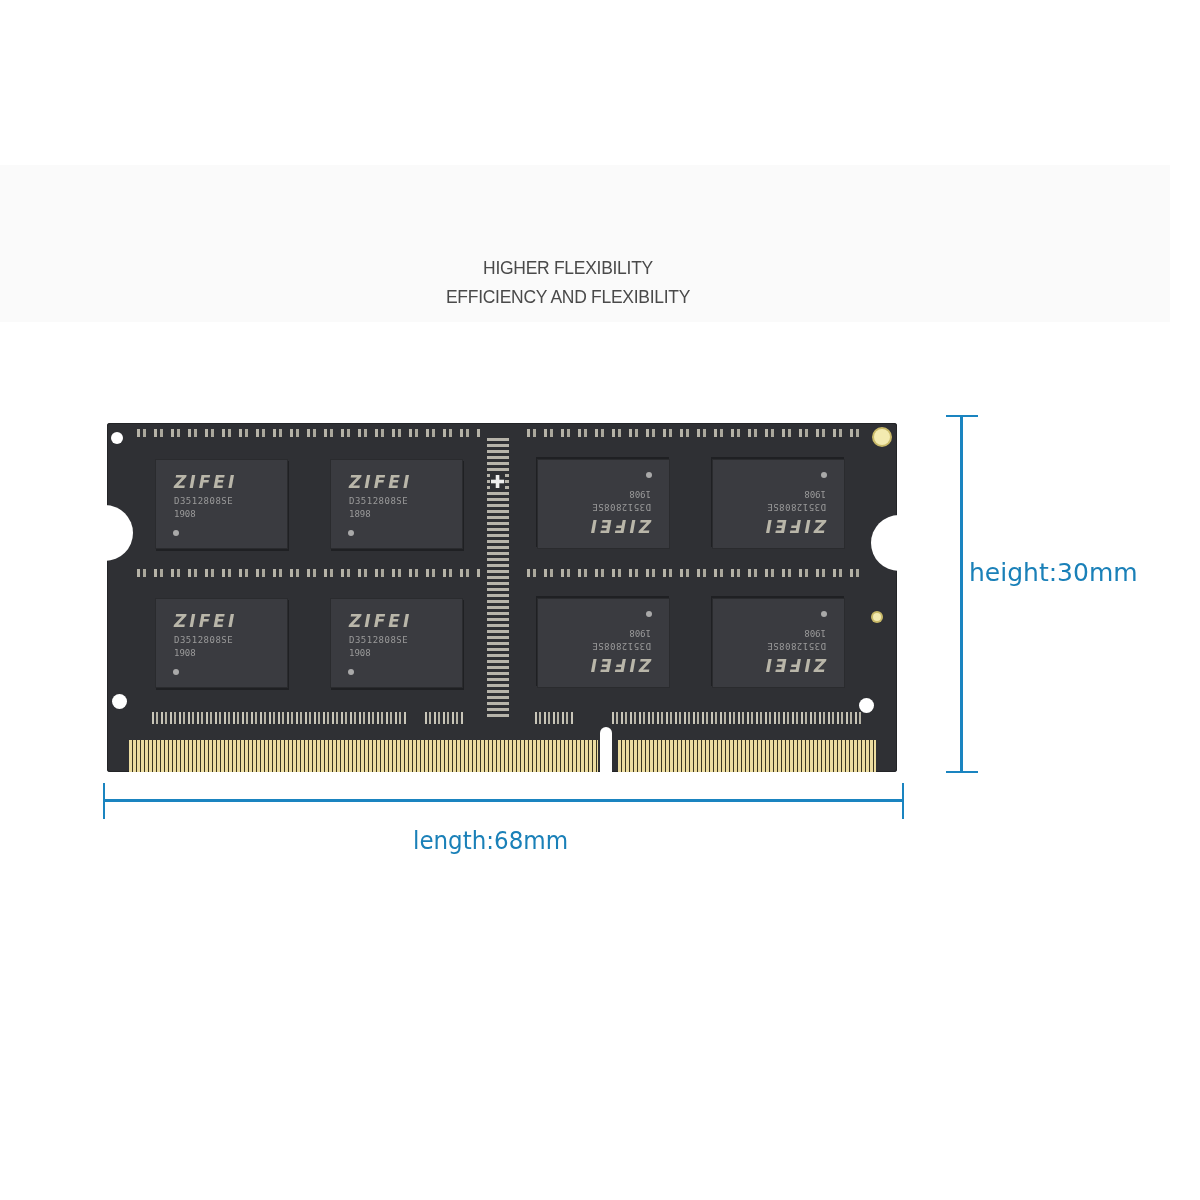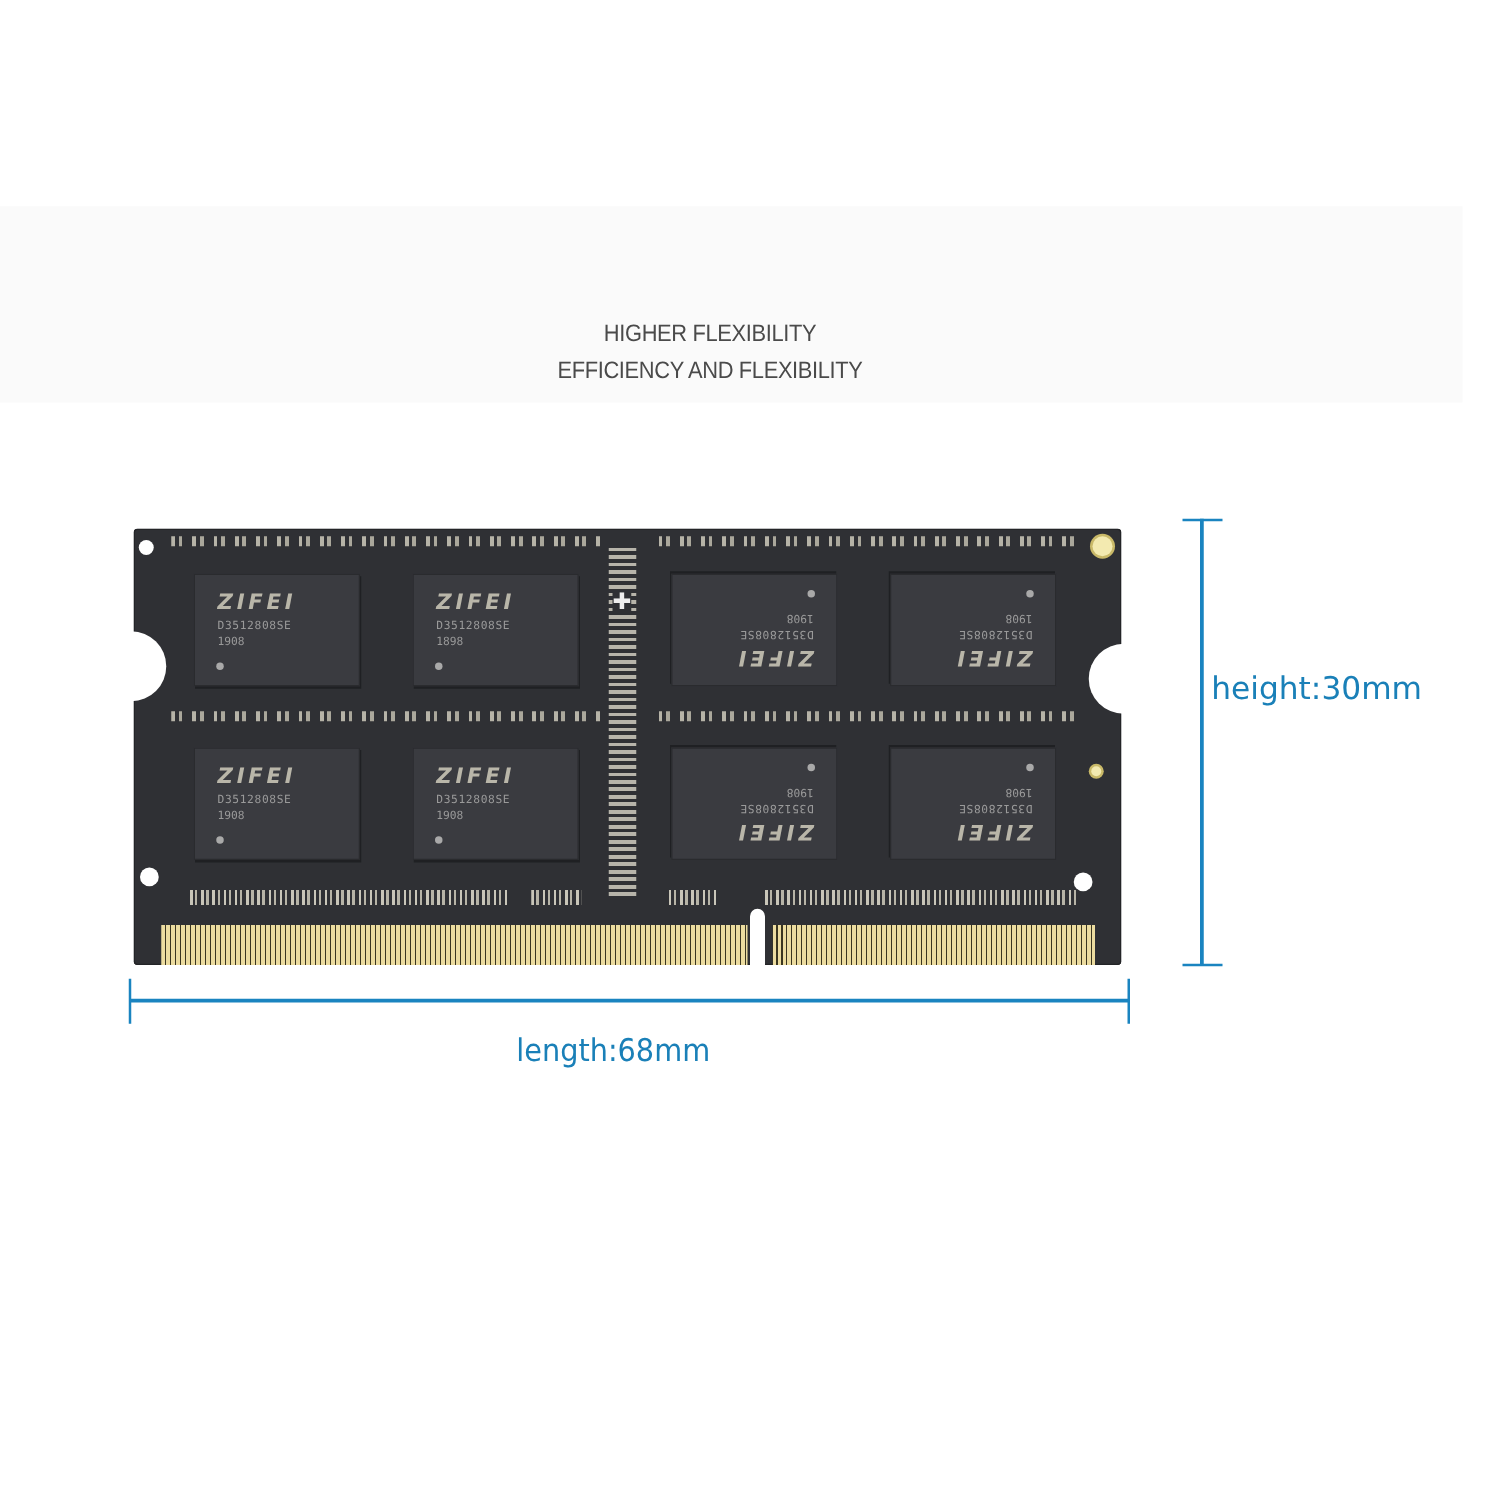--- a/index.html
+++ b/index.html
@@ -84,21 +84,21 @@
   }
 
   
   .vline { position: absolute; left: 960px; top: 415px; width: 3px; height: 357px; background: #1a84c0; }
   .vcap { position: absolute; left: 946px; width: 32px; height: 2px; background: #1a84c0; }
   .hline { position: absolute; left: 104px; top: 799px; width: 800px; height: 3px; background: #1a84c0; }
   .hcap { position: absolute; top: 783px; width: 2px; height: 36px; background: #1a84c0; }
   .dim-label {
     position: absolute; color: #1a80b8; font-family: "DejaVu Sans", sans-serif; font-size: 25px;
   }
-  .dim-label.h { left: 969px; top: 536px; }
+  .dim-label.h { left: 969px; top: 558px; }
   .dim-label.l { left: 413px; top: 826px; transform: scaleX(0.92); transform-origin: left; }
 </style>
 </head>
 <body>
 
 <div class="band"></div>
 <div class="headline l1">HIGHER FLEXIBILITY</div>
 <div class="headline l2">EFFICIENCY AND FLEXIBILITY</div>
 
 <div class="module">

